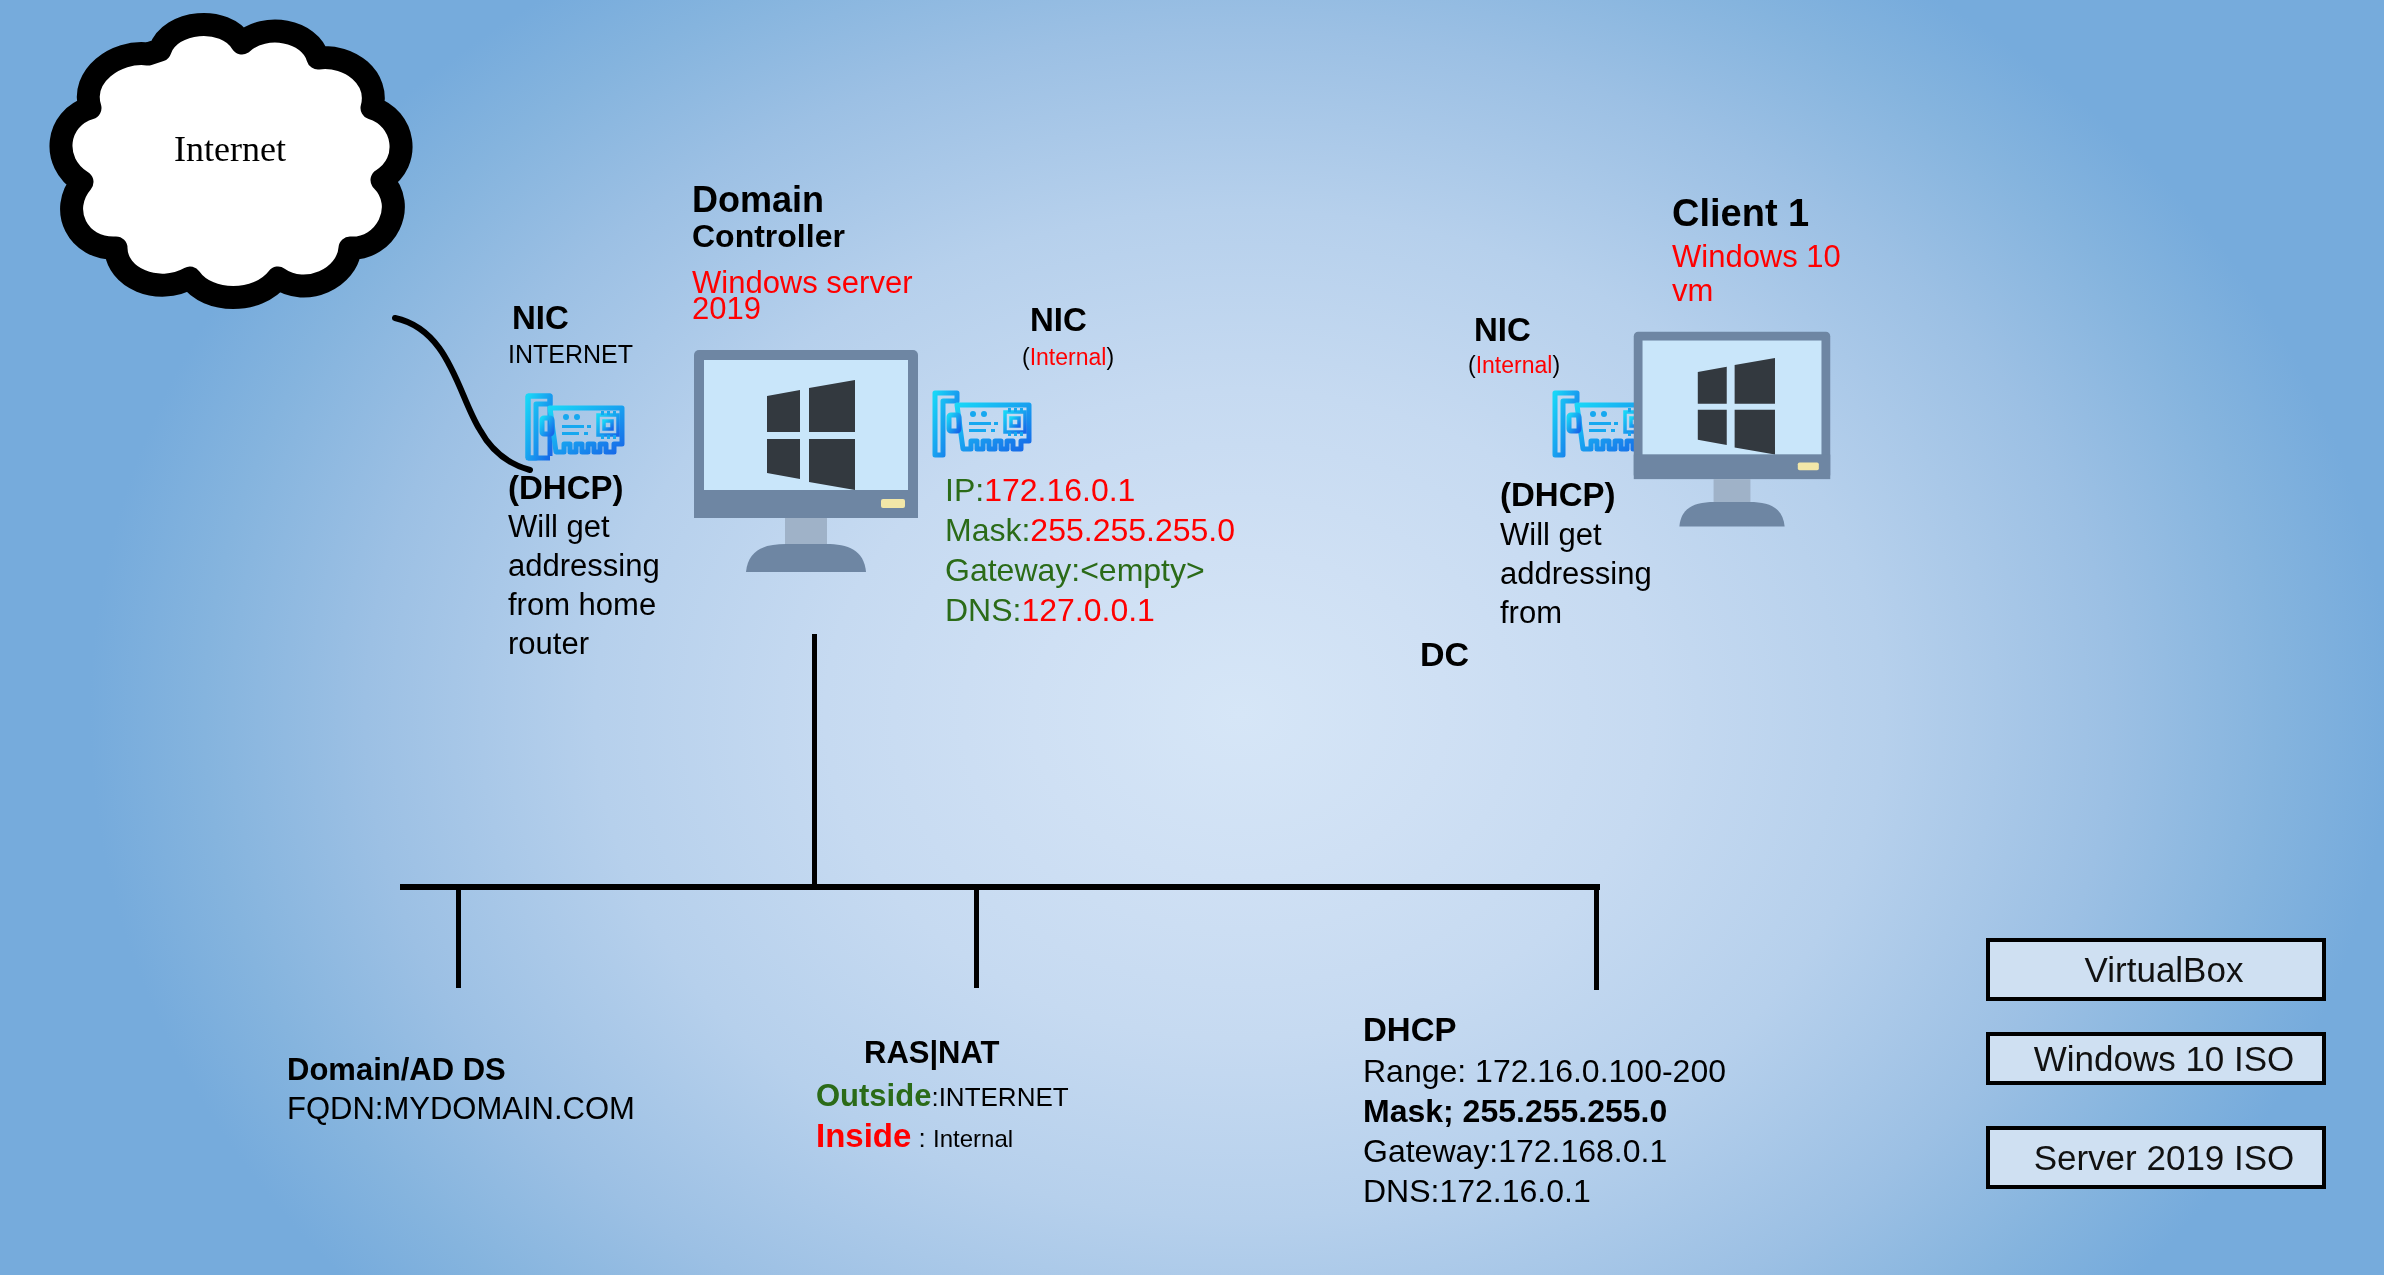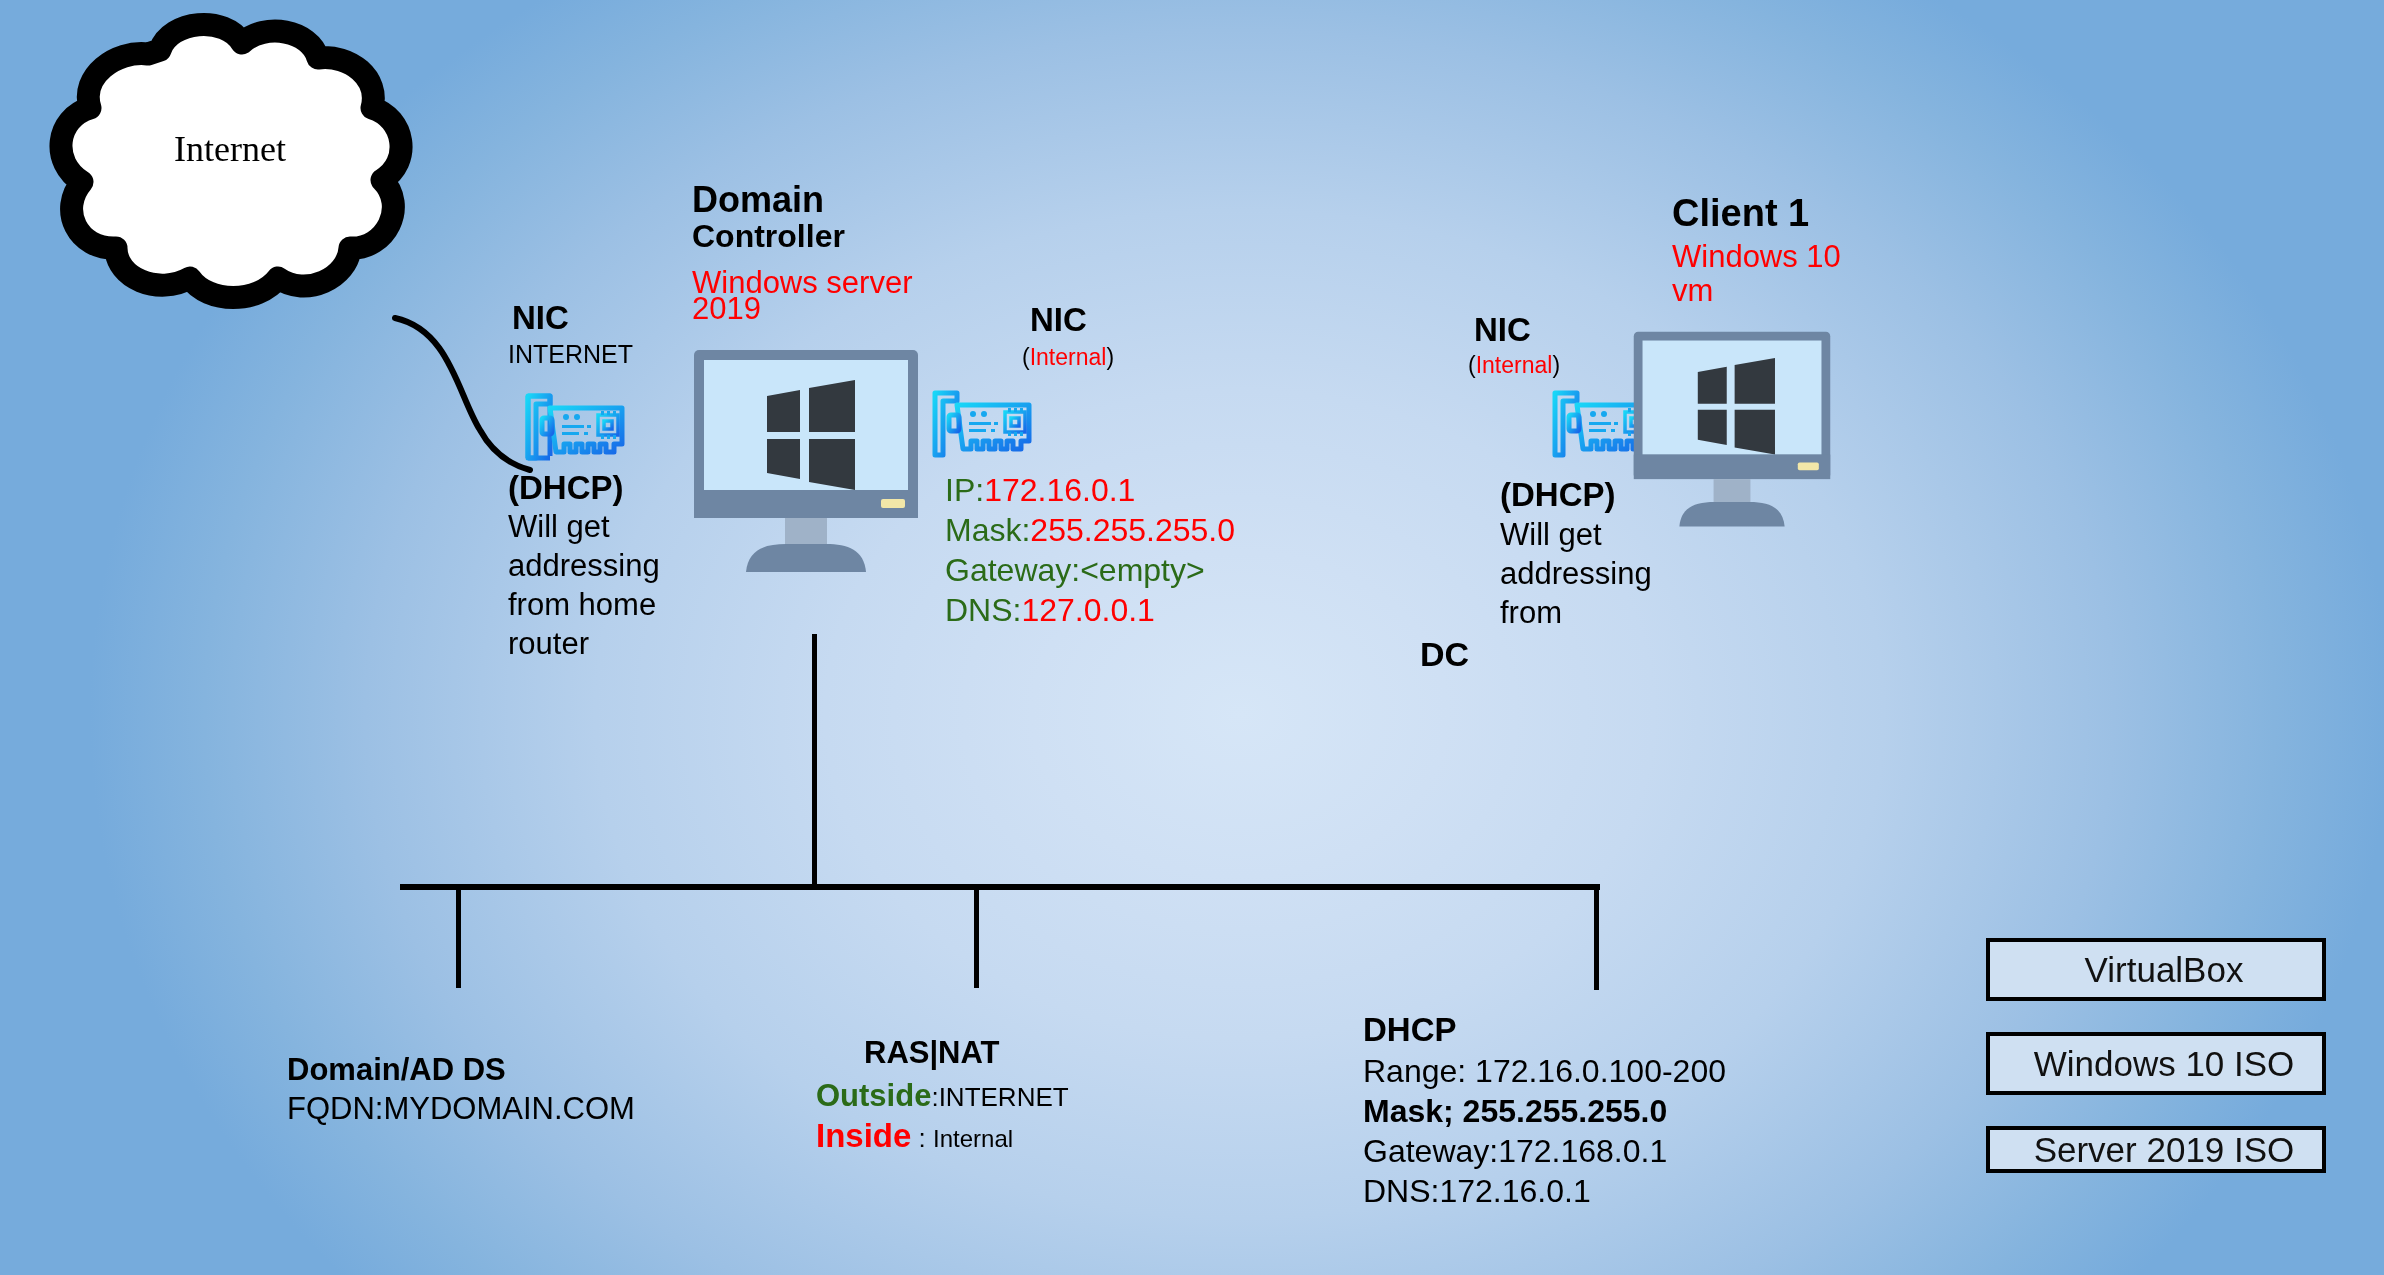--- a/index.html
+++ b/index.html
@@ -306,20 +306,20 @@
 
   <div class="abs lbl bold" style="left:1363px; top:1012px; font-size:33px;">DHCP</div>
   <div class="abs lbl" style="left:1363px; top:1054px; font-size:32px;">Range: 172.16.0.100-200</div>
   <div class="abs lbl" style="left:1363px; top:1094px; font-size:32px;font-weight:bold;">Mask; 255.255.255.0</div>
   <div class="abs lbl" style="left:1363px; top:1134px; font-size:32px;">Gateway:172.168.0.1</div>
   <div class="abs lbl" style="left:1363px; top:1174px; font-size:32px;">DNS:172.16.0.1</div>
 
   <div class="legend-box" style="left:1986px; top:938px; width:340px; height:63px;">
     <span>VirtualBox</span>
   </div>
-  <div class="legend-box" style="left:1986px; top:1032px; width:340px; height:63px;">
+  <div class="legend-box" style="left:1986px; top:1032px; width:340px; height:53px;">
     <span>Windows 10 ISO</span>
   </div>
-  <div class="legend-box" style="left:1986px; top:1126px; width:340px; height:47px;">
+  <div class="legend-box" style="left:1986px; top:1126px; width:340px; height:63px;">
     <span>Server 2019 ISO</span>
   </div>
 
 </div>
 
 </body></html>

